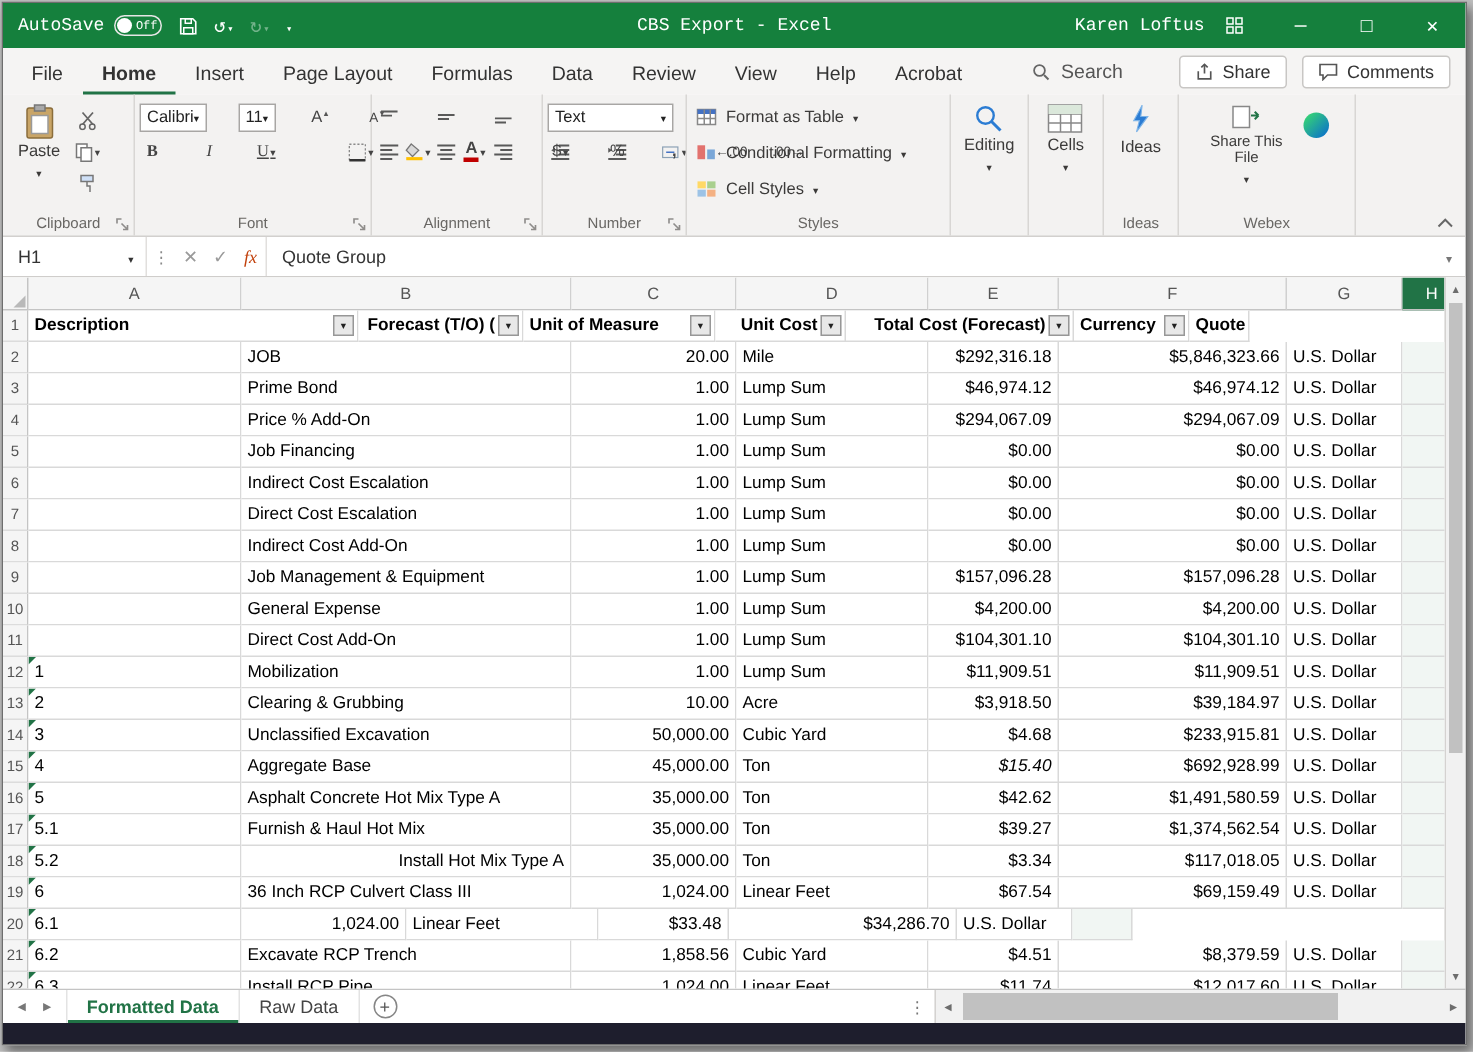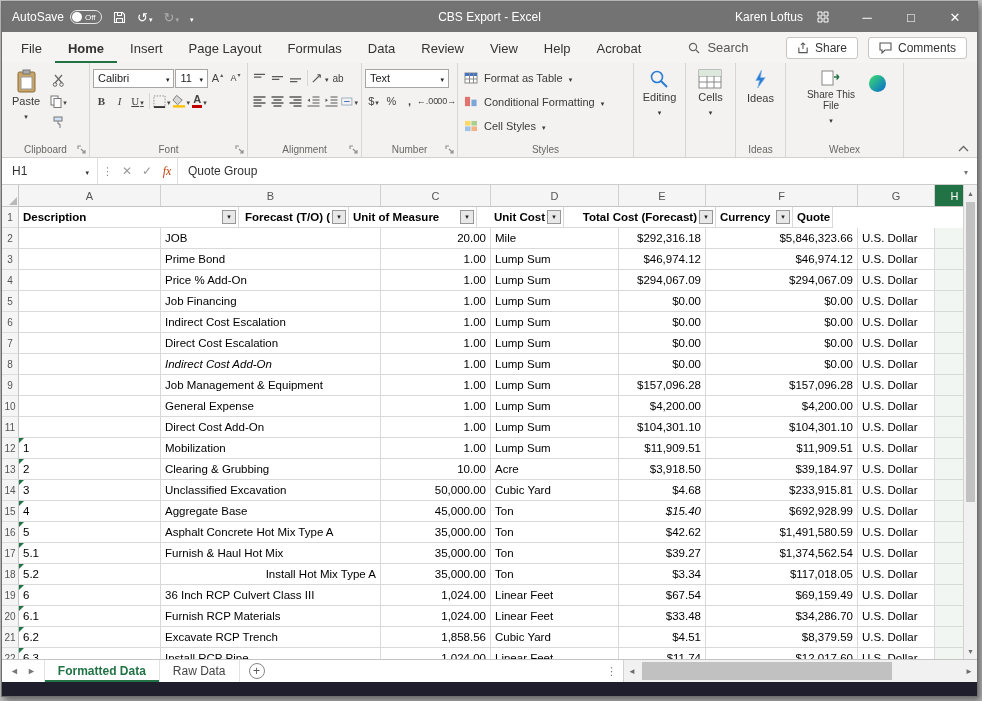--- a/index.html
+++ b/index.html
@@ -3,22 +3,22 @@
 <meta charset="utf-8">
 <style>
   * { margin:0; padding:0; box-sizing:border-box; }
   html,body { width:982px; height:701px; overflow:hidden; background:#bfbfbf;
     font-family:"Liberation Sans", sans-serif; }
   .win { position:absolute; top:1px; left:1px; width:977px; height:696px;
     border:1px solid #6e6e6e; background:#fff; display:flex; flex-direction:column;
     box-shadow:3px 4px 7px rgba(0,0,0,.45); overflow:hidden; }
 
   
-  .titlebar { height:30px; background:#737373; color:#fff; display:flex; align-items:center;
-    font-size:12px; position:relative; flex:none; }
+  .titlebar { height:30px; background:#15803d; color:#fff; display:flex; align-items:center;
+    font-size:12px; position:relative; flex:none;font-family:Liberation Mono, monospace; }
   .qat { display:flex; align-items:center; gap:11px; padding-left:10px; z-index:2; }
   .autosave { display:flex; align-items:center; gap:6px; }
   .switch { width:32px; height:14px; border:1px solid #e6e6e6; border-radius:8px;
     display:flex; align-items:center; padding:1px 3px 1px 1px; gap:3px; }
   .knob { width:10px; height:10px; border-radius:50%; background:#fff; flex:none; }
   .sw-state { font-size:8px; color:#fff; }
   .qbtn { display:flex; align-items:flex-end; gap:1px; color:#fff; font-size:13px; line-height:1; }
   .dis { opacity:.4; }
   .dd { display:inline-block; }
   .dd::after { content:"▾"; font-size:7px; color:inherit; }
@@ -45,21 +45,21 @@
     flex:none; font-size:11px; color:#3b3a39; position:relative; }
   .rgroup { position:relative; display:flex; flex-direction:column; border-right:1px solid #d8d6d4;
     padding:3px 3px 0; flex:none; }
   .rcontent { flex:1; display:flex; gap:3px; min-height:0; }
   .glabel { height:16px; display:flex; align-items:center; justify-content:center;
     font-size:10px; color:#696764; }
   .launcher { position:absolute; right:2px; bottom:2px; }
   .bigbtn { display:flex; flex-direction:column; align-items:center; gap:2px; padding-top:3px;
     text-align:center; line-height:1.1; }
   .gcol { display:flex; flex-direction:column; gap:3px; padding-top:2px; }
-  .srow { display:flex; align-items:center; gap:1px; height:20px; }
+  .srow { display:flex; align-items:center; gap:21px; height:20px; }
   .sbtn { min-width:17px; height:18px; display:flex; align-items:center; justify-content:center;
     gap:1px; color:#444; }
   .combo { background:#fff; border:1px solid #a8a6a4; height:19px; display:flex; align-items:center;
     justify-content:space-between; padding:0 4px; font-size:11px; color:#222; }
   .sep { width:1px; height:16px; background:#d8d6d4; margin:0 2px; }
   .bold-b { font-weight:bold; font-family:"Liberation Serif",serif; }
   .ital-i { font-style:italic; font-family:"Liberation Serif",serif; }
   .und-u { text-decoration:underline; font-family:"Liberation Serif",serif; }
   .fc { border-bottom:3px solid #c00000; line-height:1; padding:0 1px; font-weight:bold; }
   .sup { font-size:6px; color:#555; align-self:flex-start; margin-top:2px; }
@@ -767,21 +767,21 @@
             </div>
             <div class="cell selcell" style="width: 40px;">
               <span></span>
             </div>
           </div>
           <div class="grow">
             <div class="rowh">8</div>
             <div class="cell" style="width: 142px;">
               <span></span>
             </div>
-            <div class="cell" style="width: 220px; font-style: italic;">
+            <div class="cell" style="width: 220px;">
               <span>Indirect Cost Add-On</span>
             </div>
             <div class="cell right" style="width: 110px;">
               <span>1.00</span>
             </div>
             <div class="cell" style="width: 128px;">
               <span>Lump Sum</span>
             </div>
             <div class="cell right" style="width: 87px;">
               <span>$0.00</span>
@@ -1099,23 +1099,20 @@
             </div>
             <div class="cell selcell" style="width: 40px;">
               <span></span>
             </div>
           </div>
           <div class="grow">
             <div class="rowh">20</div>
             <div class="cell" style="width: 142px;">
               <span>6.1</span>
               <i class="flag"></i>
-            </div>
-            <div class="cell" style="width: 220px;">
-              <span>Furnish RCP Materials</span>
             </div>
             <div class="cell right" style="width: 110px;">
               <span>1,024.00</span>
             </div>
             <div class="cell" style="width: 128px;">
               <span>Linear Feet</span>
             </div>
             <div class="cell right" style="width: 87px;">
               <span>$33.48</span>
             </div>

